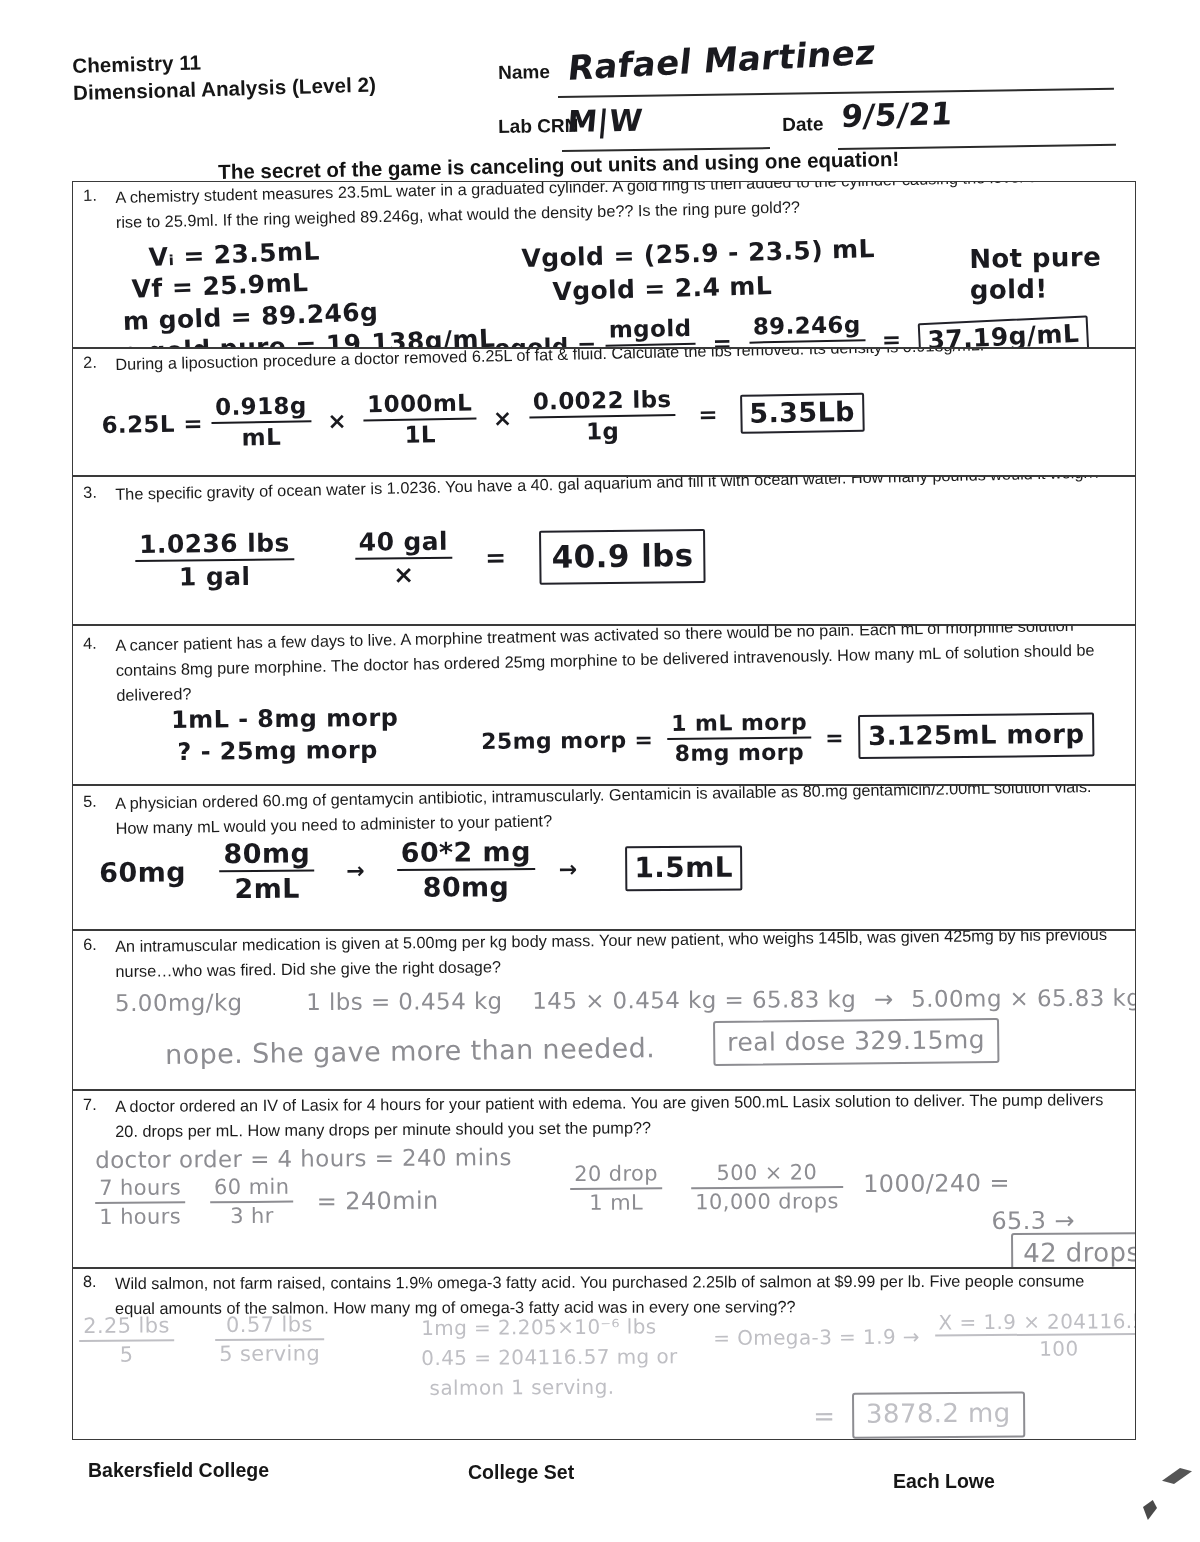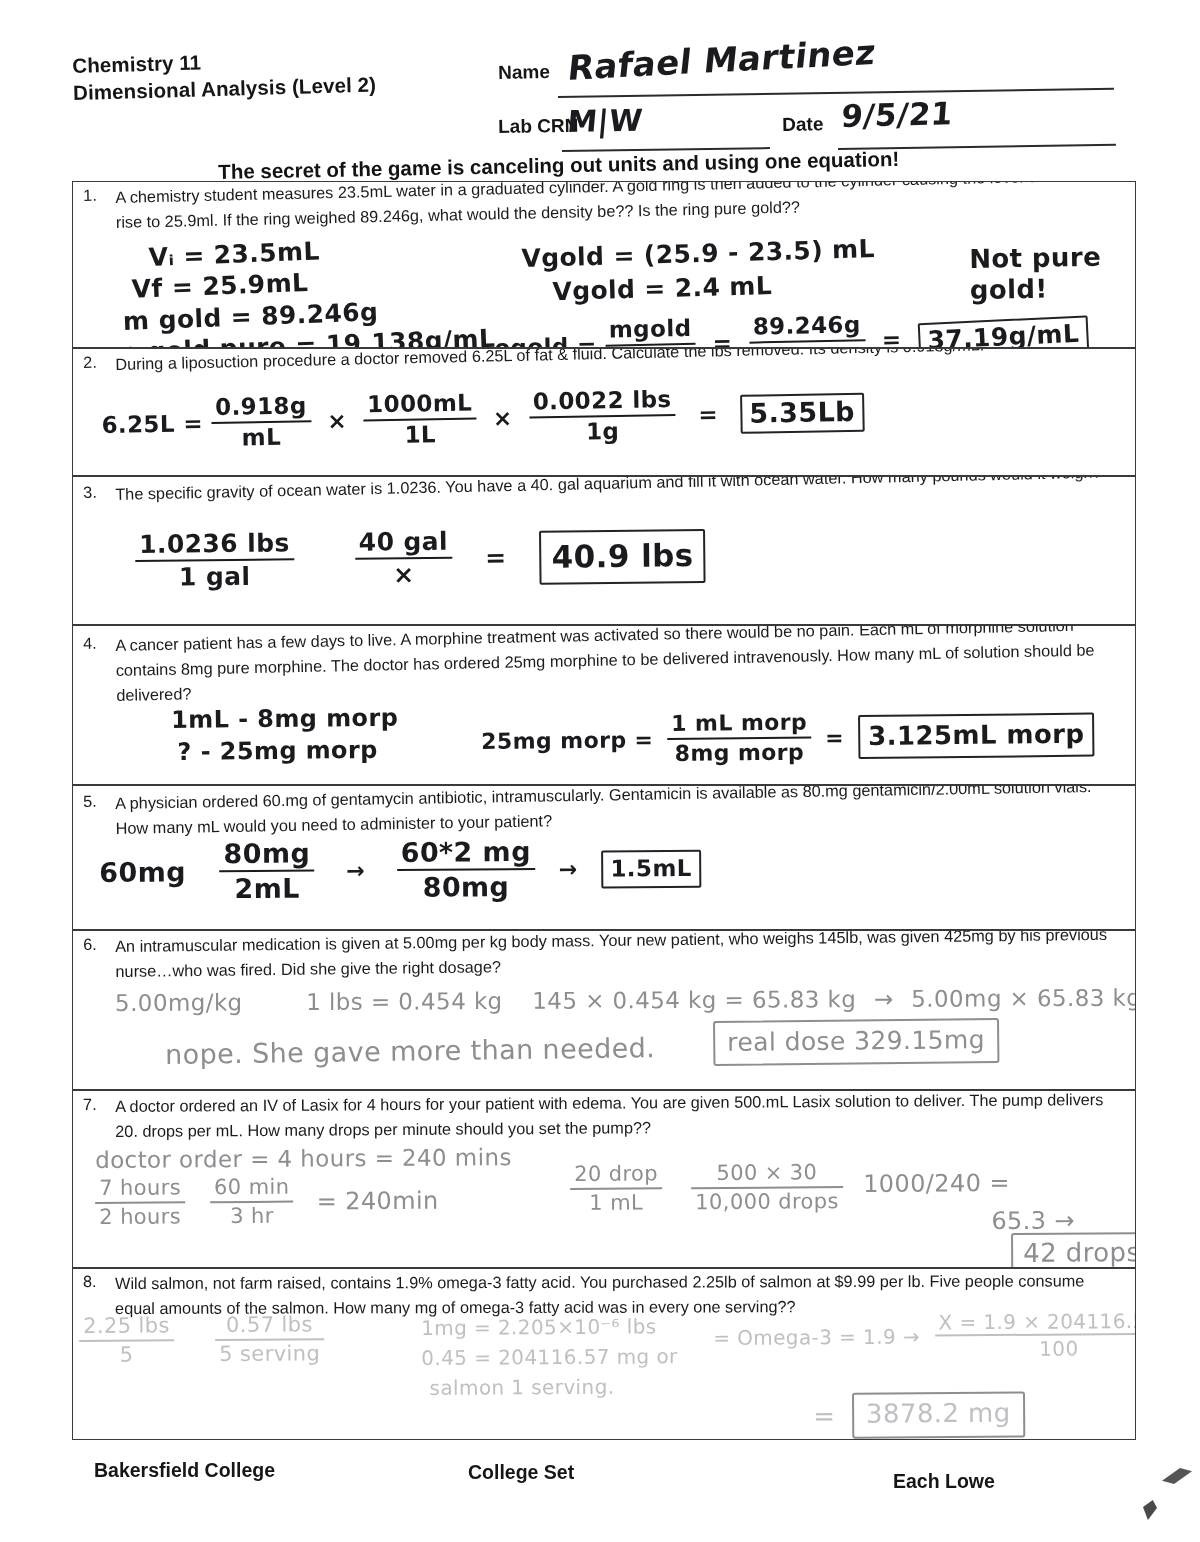--- a/index.html
+++ b/index.html
@@ -164,21 +164,21 @@
   .inline { display: inline-block !important; vertical-align: middle; }
 
   
   .footer-item {
     position: absolute;
     font-size: 19.5px;
     font-weight: bold;
     color: #161616;
     white-space: nowrap;
   }
-  .f-college { left: 94px; top: 1459px; }
+  .f-college { left: 88px; top: 1459px; }
   .f-title   { left: 468px; top: 1461px; }
   .f-author  { left: 893px; top: 1470px; }
 
   .scan-mark {
     position: absolute;
     left: 1143px; top: 1500px;
     width: 14px; height: 20px;
     background: #2a2a2a;
     clip-path: polygon(0% 35%, 70% 0%, 100% 40%, 35% 100%);
     opacity: 0.85;
@@ -334,21 +334,21 @@
       <span class="frac inline" style="margin-left:24px;">
         <span class="num">80mg</span>
         <span class="den">2mL</span>
       </span>
       <span class="inline" style="margin:0 22px; font-size:22px;">→</span>
       <span class="frac inline">
         <span class="num">60*2 mg</span>
         <span class="den">80mg</span>
       </span>
       <span class="inline" style="margin:0 14px; font-size:22px;">→</span>
-      <span class="boxed inline" style="font-size:23px; padding:3px 7px 5px 7px;">1.5mL</span>
+      <span class="boxed inline" style="font-size:28px; padding:3px 7px 5px 7px;margin-left:24px;">1.5mL</span>
     </div>
   </div>
 
   <div class="qbox" style="left:72px; top:930px; width:1064px; height:160px;">
     <div class="qnum" style="left:10px; top:4px; transform:rotate(-0.7deg);">6.</div>
     <div class="qtext" style="left:42px; top:3px; width:1012px; transform:rotate(-0.7deg);">An intramuscular medication is given at 5.00mg per kg body mass.  Your new patient, who weighs 145lb, was given 425mg by his previous nurse…who was fired.  Did she give the right dosage?</div>
 
     <div class="work hw hw-pencil" style="left:42px; top:57px; font-size:23px; white-space:nowrap; transform:rotate(-0.3deg); transform-origin:left top;">
       <span class="inline">5.00mg/kg</span>
       <span class="inline" style="margin-left:56px;">1 lbs = 0.454 kg</span>
@@ -370,36 +370,36 @@
     <div class="qnum" style="left:10px; top:4px; transform:rotate(-0.4deg);">7.</div>
     <div class="qtext" style="left:42px; top:3px; width:1012px; transform:rotate(-0.4deg);">A doctor ordered an IV of Lasix for 4 hours for your patient with edema.  You are given 500.mL Lasix solution to deliver.  The pump delivers 20. drops per mL.  How many drops per minute should you set the pump??</div>
 
     <div class="work hw hw-pencil" style="left:22px; top:56px; font-size:23px; transform:rotate(-0.4deg); transform-origin:left top;">
       <span>doctor order = 4 hours = 240 mins</span>
     </div>
 
     <div class="work hw hw-pencil" style="left:22px; top:86px; font-size:21px; white-space:nowrap; transform:rotate(-0.4deg); transform-origin:left top;">
       <span class="frac inline">
         <span class="num">7 hours</span>
-        <span class="den">2 hours</span>
+        <span class="den">1 hours</span>
       </span>
       <span class="frac inline" style="margin-left:18px;">
         <span class="num">60 min</span>
         <span class="den">3 hr</span>
       </span>
       <span class="inline" style="margin-left:16px; font-size:24px;">= 240min</span>
     </div>
 
     <div class="work hw hw-pencil" style="left:497px; top:72px; font-size:21px; white-space:nowrap; transform:rotate(-0.4deg); transform-origin:left top;">
       <span class="frac inline">
         <span class="num">20 drop</span>
         <span class="den">1 mL</span>
       </span>
       <span class="frac inline" style="margin-left:22px;">
-        <span class="num">500 × 30</span>
+        <span class="num">500 × 20</span>
         <span class="den">10,000 drops</span>
       </span>
     </div>
 
     <div class="work hw hw-pencil" style="left:790px; top:74px; font-size:24px; line-height:1.6; transform:rotate(-0.4deg); transform-origin:left top;">
       <span>1000/240 =</span>
       <span style="margin-left:128px;">65.3 →</span>
     </div>
 
     <div class="work hw hw-pencil" style="left:938px; top:142px; font-size:26px; transform:rotate(-0.4deg); transform-origin:left top;">

